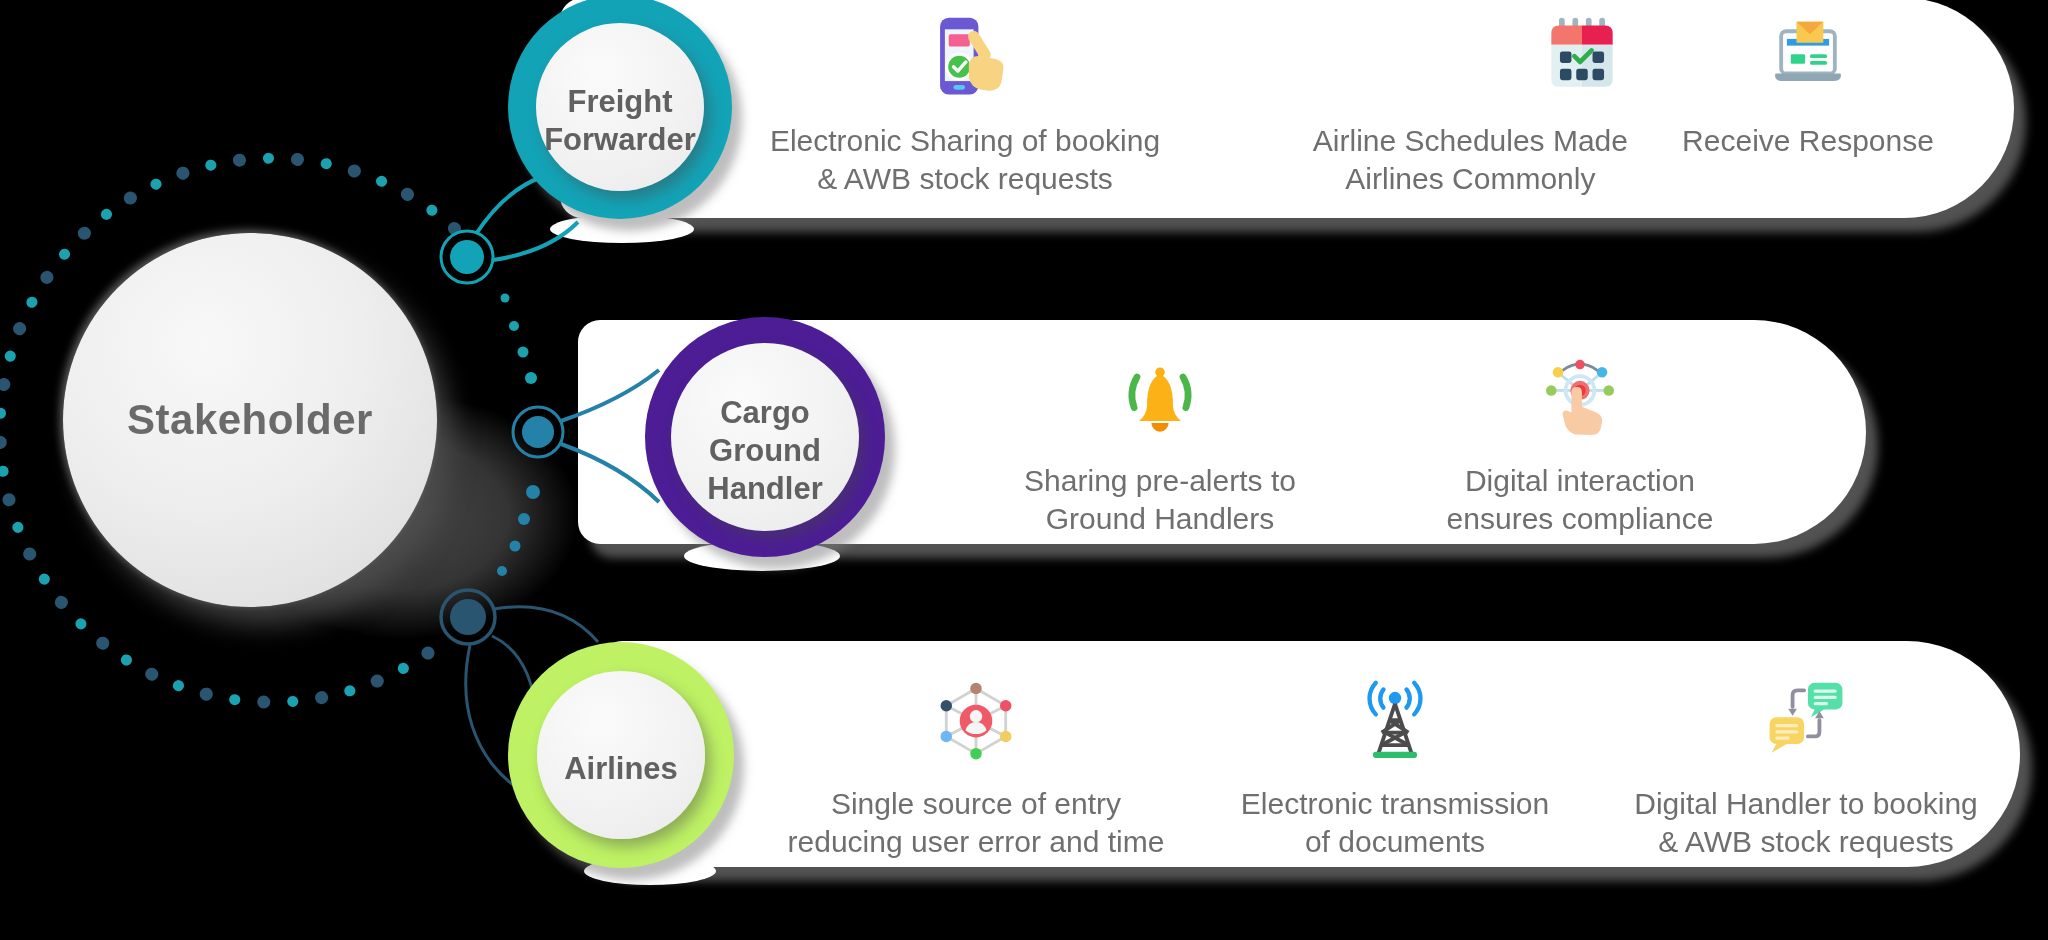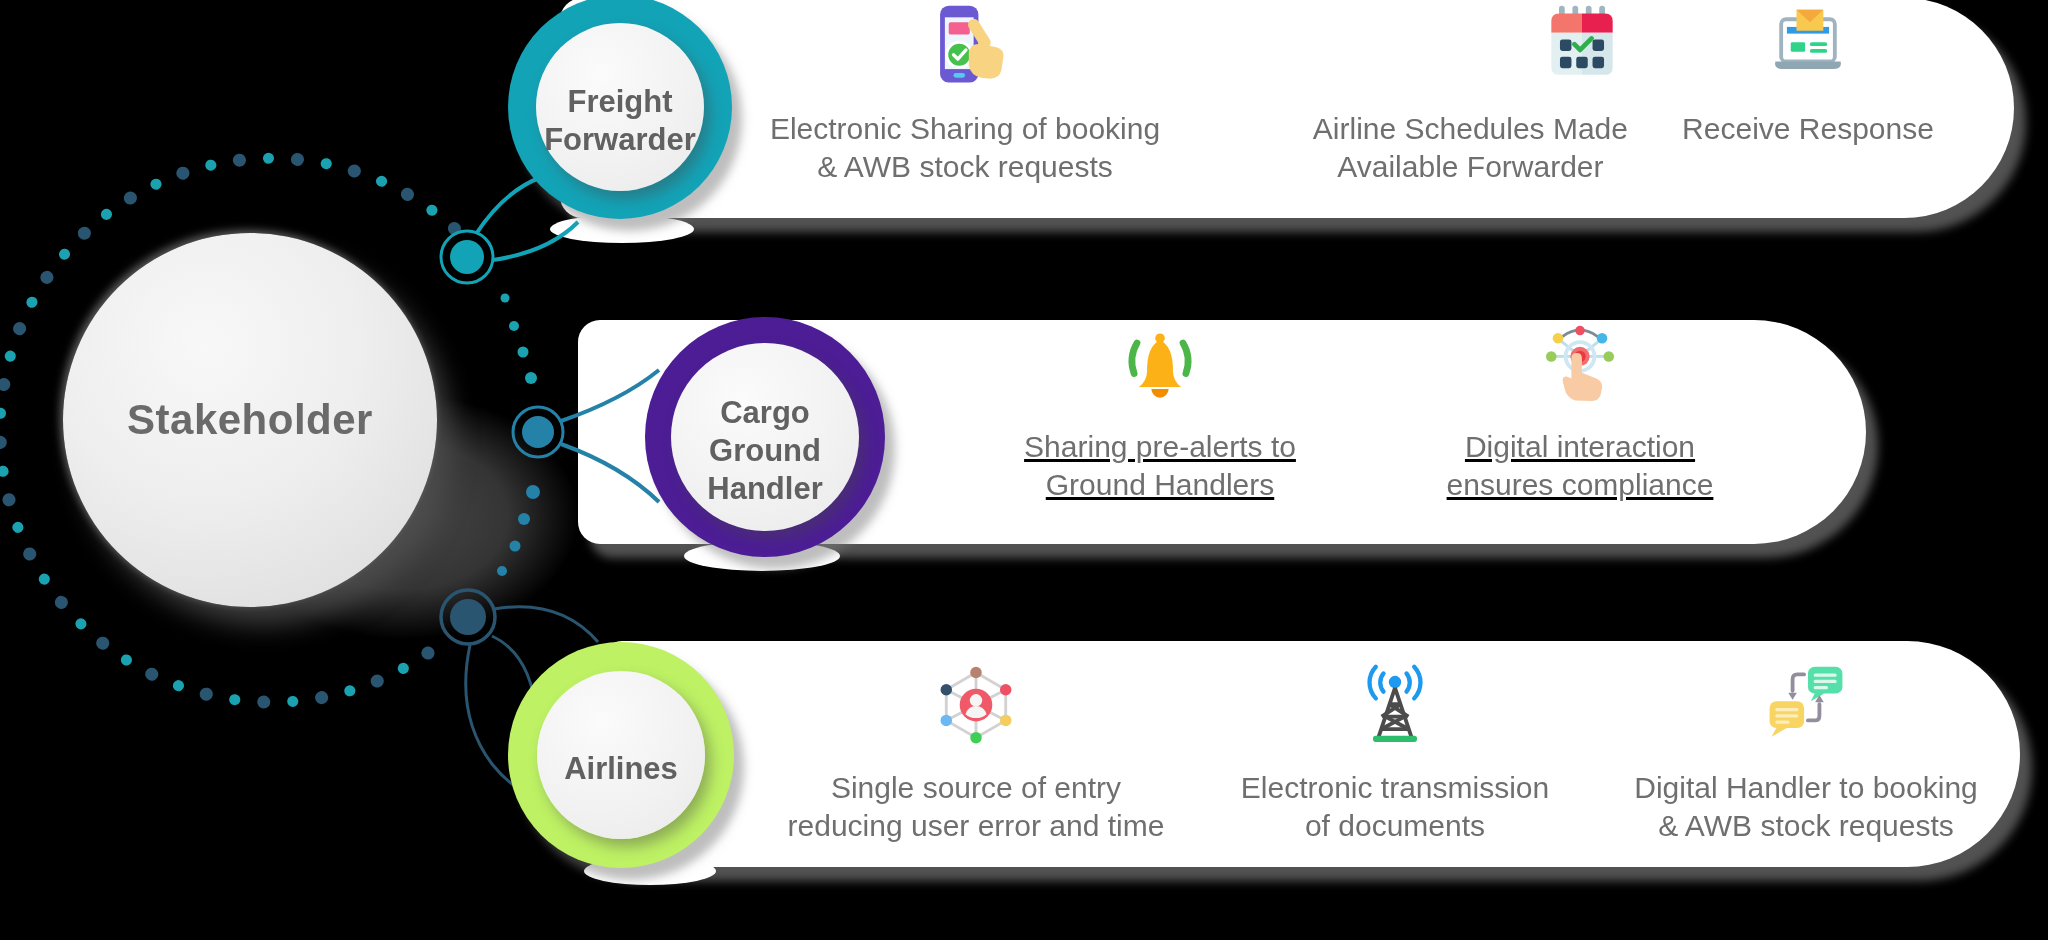--- a/index.html
+++ b/index.html
@@ -38,23 +38,23 @@
   .stakeholder{position:absolute;left:63px;top:233px;width:374px;height:374px;border-radius:50%;z-index:4;
         background:radial-gradient(circle at 38% 30%, #f8f8f8 0%, #eeeeee 45%, #e0e0e0 82%, #d2d2d2 100%);
         box-shadow:-3px -3px 8px rgba(255,255,255,.35), 14px 18px 26px rgba(80,80,80,.75);
         display:flex;align-items:center;justify-content:center;}
   .stakeholder-label{font-size:42px;font-weight:bold;color:#6a6a6a;letter-spacing:.5px;}
 
   
   .item{position:absolute;width:440px;display:flex;flex-direction:column;align-items:center;z-index:3;}
   .item .txt{font-size:30px;line-height:38px;color:#6f6f6f;text-align:center;margin-top:16px;}
   .icon{width:92px;height:92px;display:block;}
-  .row1{top:0;padding-top:2px;}
-  .row2{top:320px;text-decoration:underline;}
-  .row3{top:641px;padding-top:20px;}
+  .row1{top:0;padding-top:14px;}
+  .row2{top:320px;padding-top:34px;}
+  .row3{top:641px;padding-top:36px;}
   .i11{left:745px;}  .i12{left:1188px;align-items:flex-end;} .i13{left:1588px;}
   .i21{left:940px;}  .i22{left:1360px;}
   .i31{left:756px;}  .i32{left:1175px;} .i33{left:1586px;}
 </style>
 </head>
 <body>
 
 <div id="canvas">
 
   <div class="blob"></div>
@@ -170,21 +170,21 @@
           <rect x="59" y="39" width="12" height="12" rx="2.5"></rect>
           <rect x="25" y="57" width="12" height="12" rx="2.5"></rect>
           <rect x="42" y="57" width="12" height="12" rx="2.5"></rect>
           <rect x="59" y="57" width="12" height="12" rx="2.5"></rect>
         </g>
         <path d="M40 44 l6 6 L58 38" stroke="#2fae4d" stroke-width="5" fill="none" stroke-linecap="round" stroke-linejoin="round"></path>
       </svg>
     </span>
     <div class="txt">
       <div>Airline Schedules Made</div>
-      <div>Available Forwarder</div>
+      <div>Airlines Commonly</div>
     </div>
   </div>
 
   <div class="item row1 i13">
     <span>
       <svg class="icon" viewBox="0 0 96 96">
         <rect x="20" y="18" width="56" height="44" rx="5" fill="#ffffff" stroke="#9fb4c0" stroke-width="4"></rect>
         <rect x="26" y="26" width="44" height="7" fill="#2e9be6"></rect>
         <rect x="36" y="8" width="28" height="22" fill="#f9c94f"></rect>
         <path d="M36 8 L50 21 L64 8 z" fill="#f3a93d"></path>

